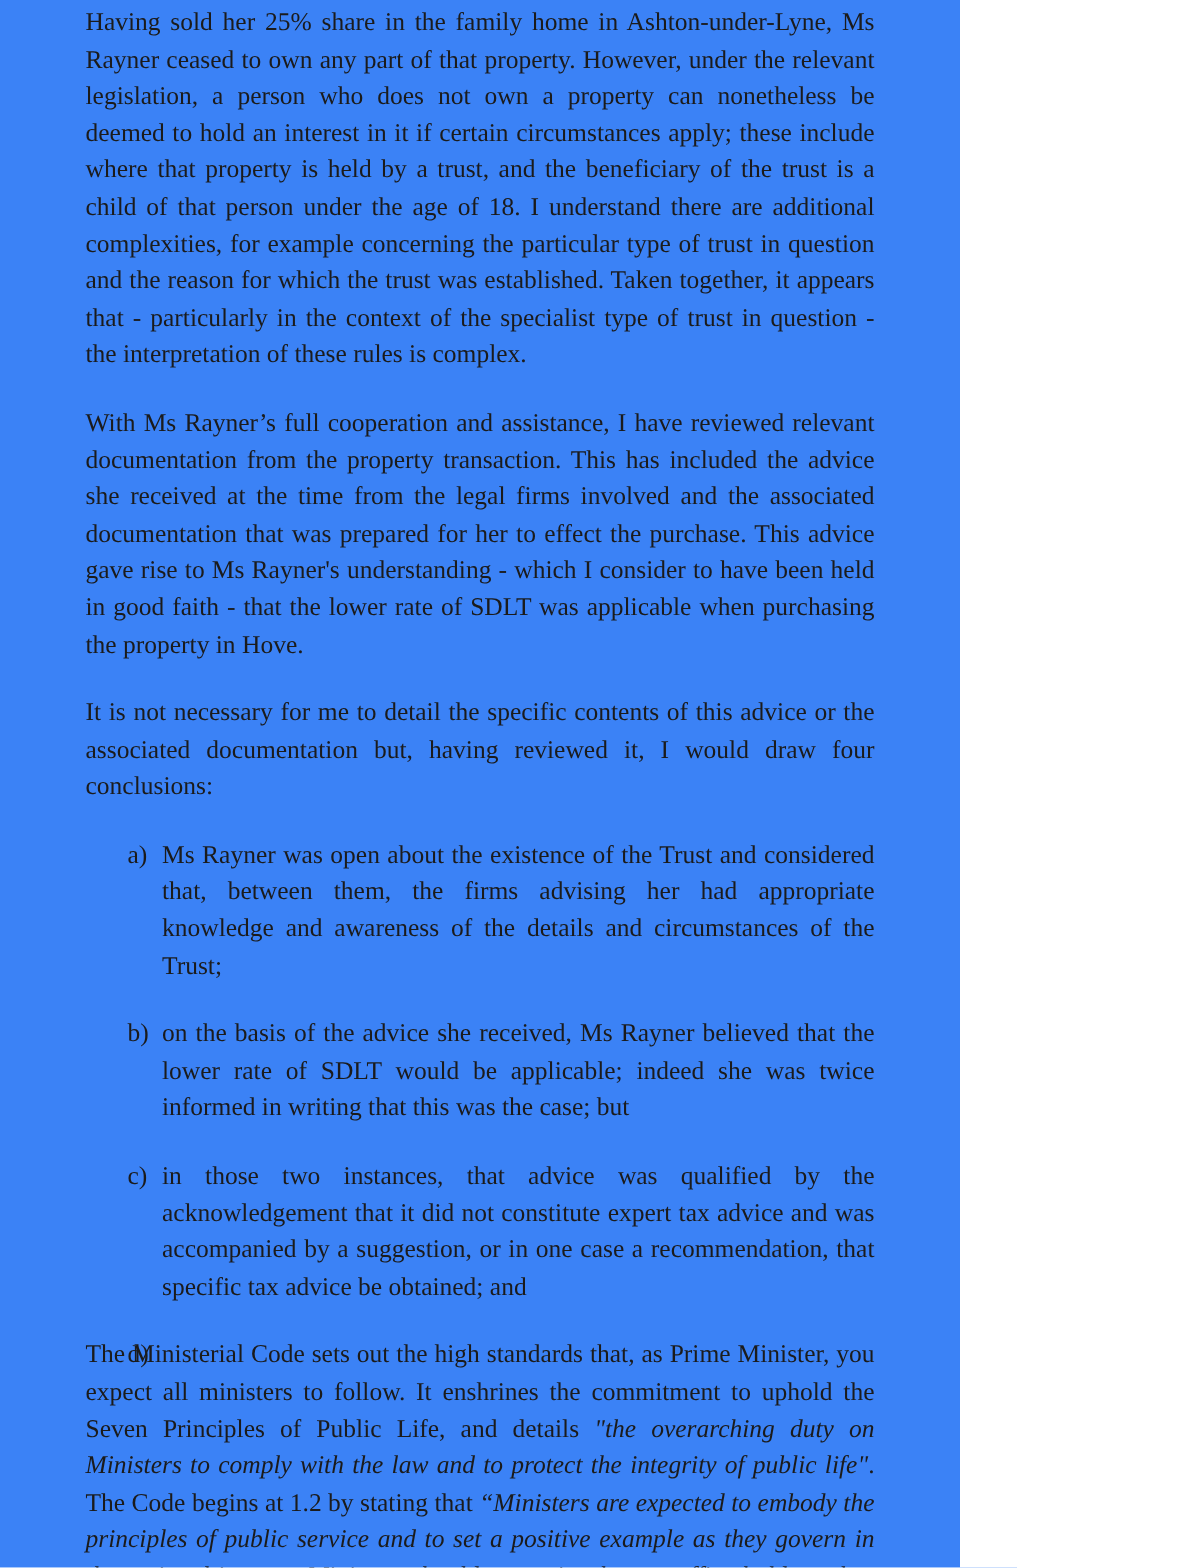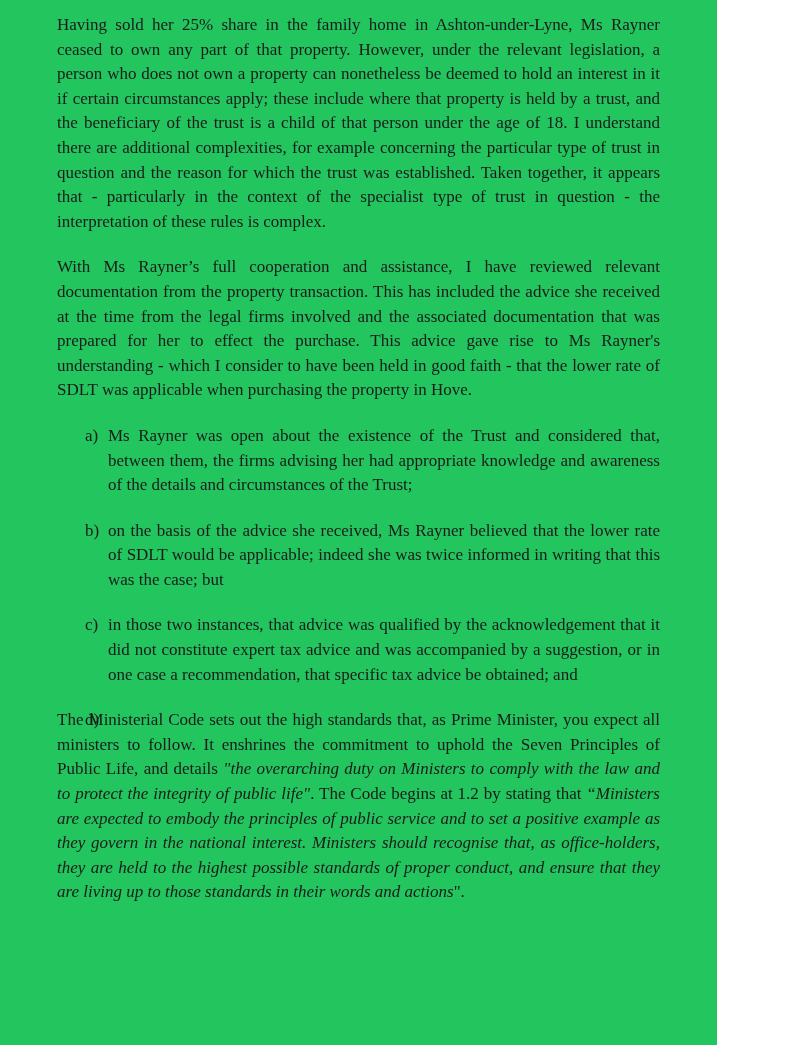--- a/index.html
+++ b/index.html
@@ -9,24 +9,24 @@
   }
   body {
     width: 800px;
     height: 1045px;
     overflow: hidden;
     font-family: "Liberation Serif", "DejaVu Serif", serif;
     color: #1b1b1b;
   }
   .page {
     box-sizing: border-box;
-    width: 717px;
+    width: 640px;
     height: 1045px;
-    padding: 13px 57px 0 57px;
-    background: #22c55e;
+    padding: 3px 57px 0 57px;
+    background: #3b82f6;
   }
   .para {
     margin: 0 0 21px 0;
     font-size: 17px;
     line-height: 24.6px;
     text-align: justify;
   }
   .conclusions {
     margin: 0;
     padding: 0;
@@ -50,20 +50,21 @@
 </style>
 </head>
 <body>
 
 <div class="page">
 
   <p class="para">Having sold her 25% share in the family home in Ashton-under-Lyne, Ms Rayner ceased to own any part of that property. However, under the relevant legislation, a person who does not own a property can nonetheless be deemed to hold an interest in it if certain circumstances apply; these include where that property is held by a trust, and the beneficiary of the trust is a child of that person under the age of 18. I understand there are additional complexities, for example concerning the particular type of trust in question and the reason for which the trust was established. Taken together, it appears that - particularly in the context of the specialist type of trust in question - the interpretation of these rules is complex.</p>
 
   <p class="para">With Ms Rayner’s full cooperation and assistance, I have reviewed relevant documentation from the property transaction. This has included the advice she received at the time from the legal firms involved and the associated documentation that was prepared for her to effect the purchase. This advice gave rise to Ms Rayner's understanding - which I consider to have been held in good faith - that the lower rate of SDLT was applicable when purchasing the property in Hove.</p>
 
+  <p class="para">It is not necessary for me to detail the specific contents of this advice or the associated documentation but, having reviewed it, I would draw four conclusions:</p>
 
   <div class="conclusions">
 
     <div class="list-item">
       <span class="list-marker">a)</span>
       <span>Ms Rayner was open about the existence of the Trust and considered that, between them, the firms advising her had appropriate knowledge and awareness of the details and circumstances of the Trust;</span>
     </div>
 
     <div class="list-item">
       <span class="list-marker">b)</span>

